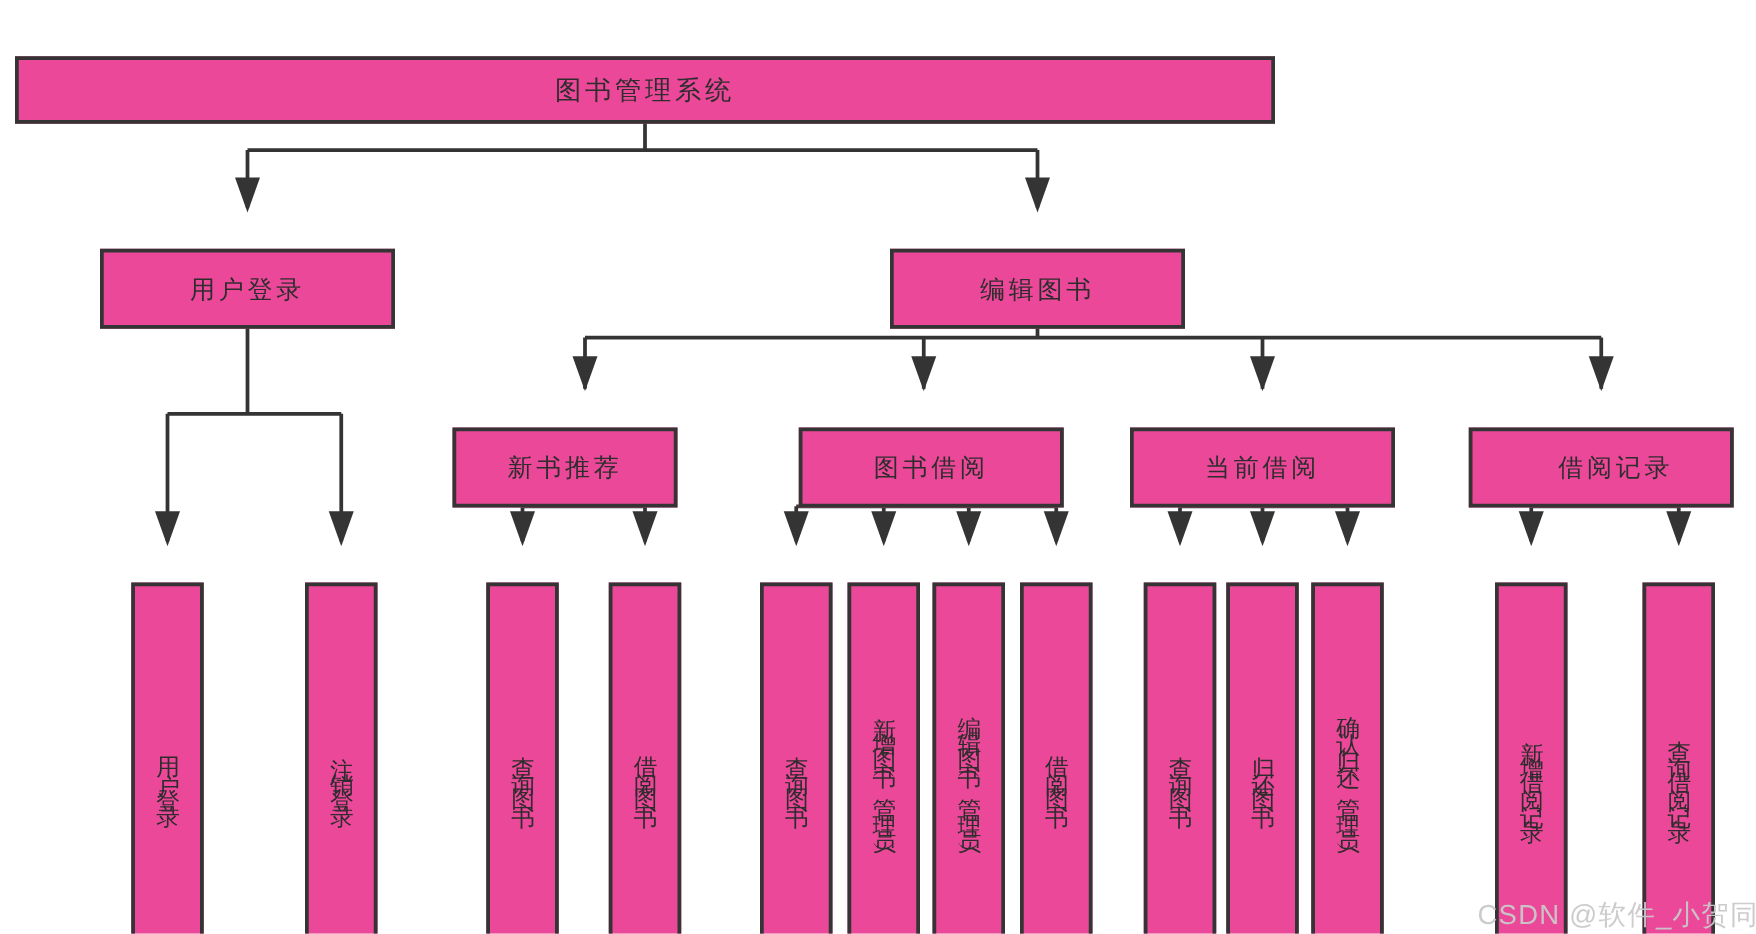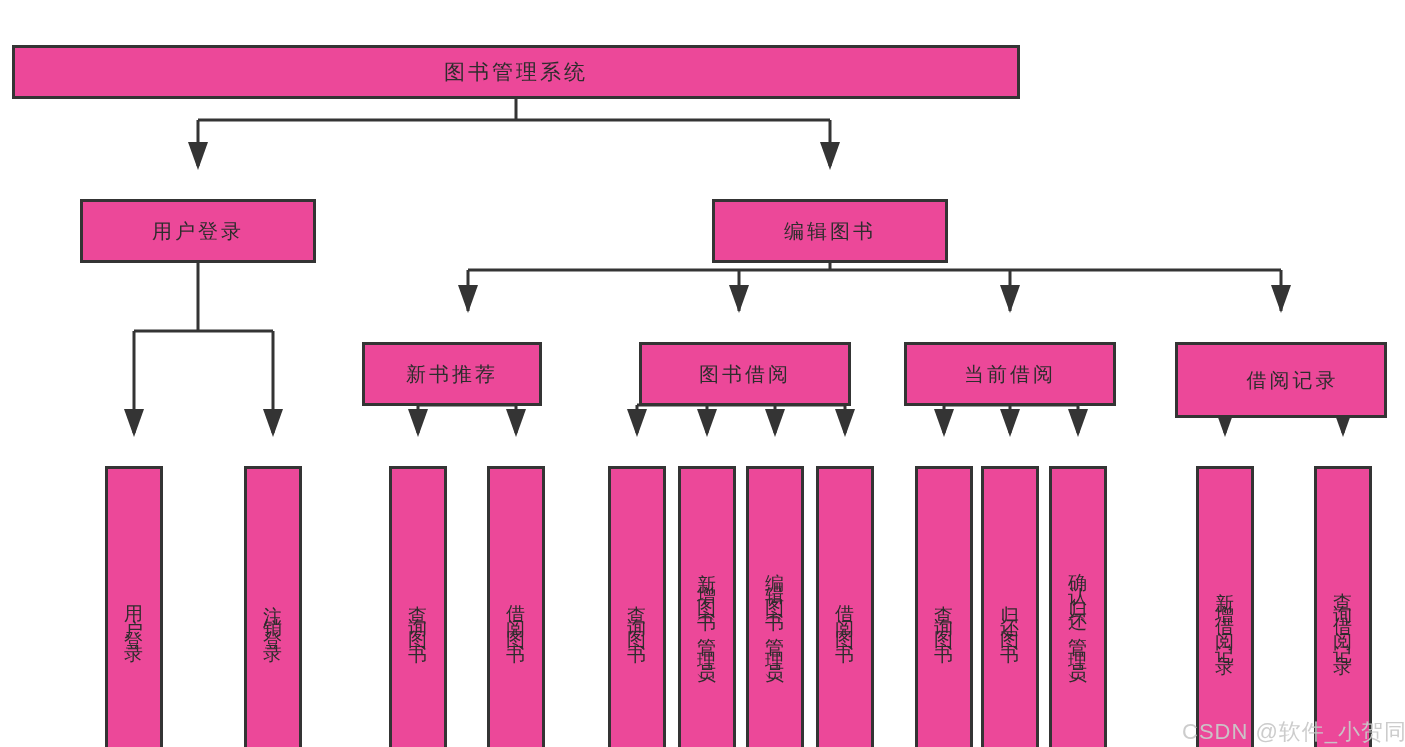--- a/index.html
+++ b/index.html
@@ -116,21 +116,21 @@
 
   <div class="node" style="left:362px; top:311px; width:180px; height:64px;">
     <span class="lbl">新书推荐</span>
   </div>
   <div class="node" style="left:639px; top:311px; width:212px; height:64px;">
     <span class="lbl">图书借阅</span>
   </div>
   <div class="node" style="left:904px; top:311px; width:212px; height:64px;">
     <span class="lbl">当前借阅</span>
   </div>
-  <div class="node" style="left:1175px; top:311px; width:212px; height:76px;padding-left:23px;">
+  <div class="node" style="left:1175px; top:311px; width:212px; height:64px;padding-left:23px;">
     <span class="lbl">借阅记录</span>
   </div>
 
   <div class="node leaf" style="left:105px; top:435px; width:58px; height:300px;">
     <span class="lbl">用户登录</span>
   </div>
   <div class="node leaf" style="left:244px; top:435px; width:58px; height:300px;">
     <span class="lbl">注销登录</span>
   </div>
 

